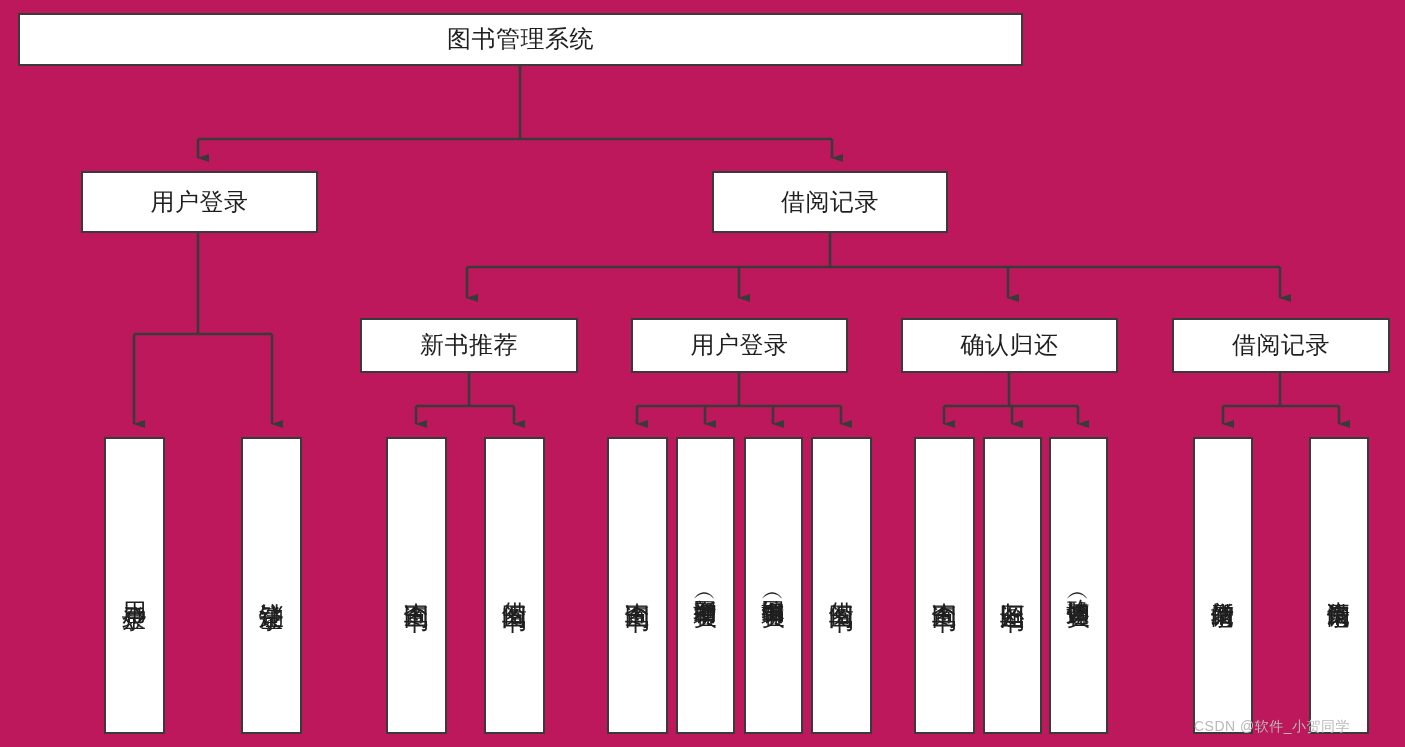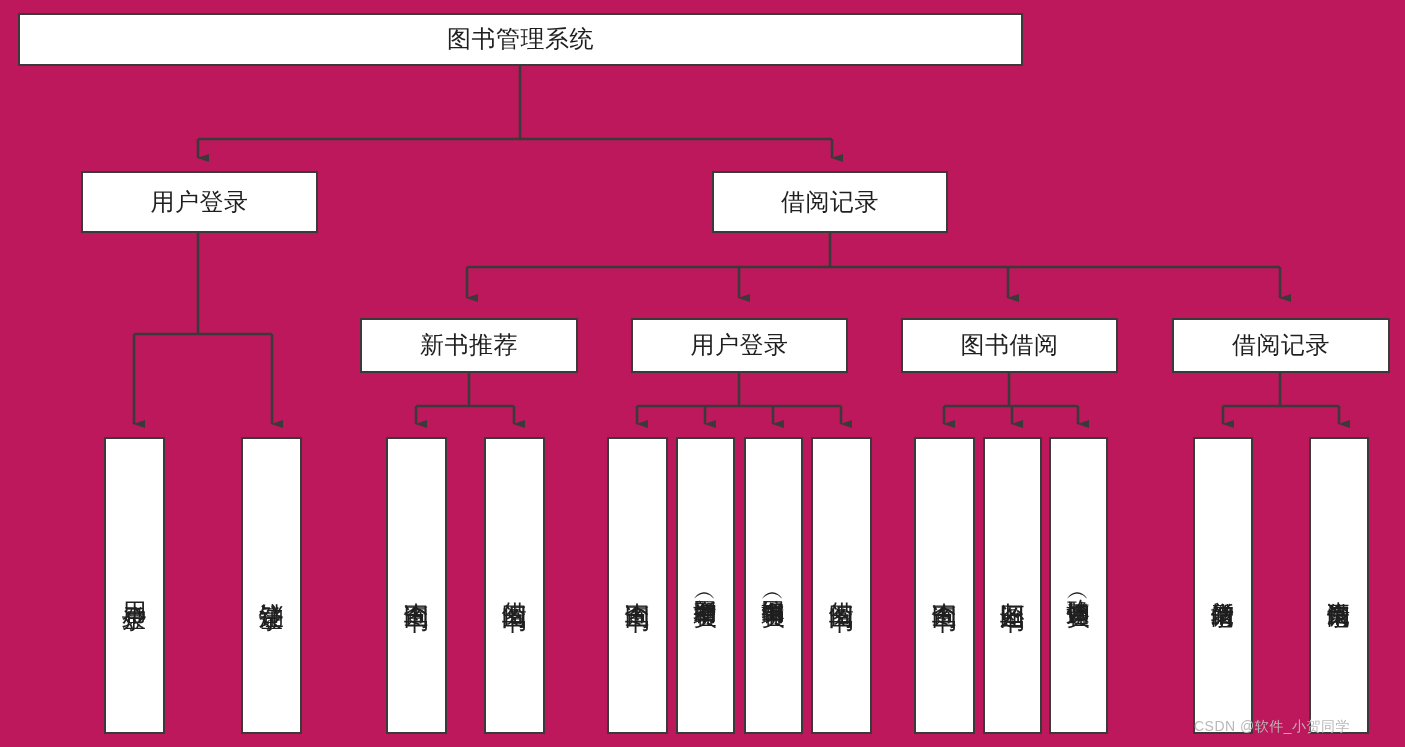--- a/index.html
+++ b/index.html
@@ -138,21 +138,21 @@
 
   <div class="node horiz" style="left:360px; top:318px; width:218px; height:55px;">
     <span class="label">新书推荐</span>
   </div>
 
   <div class="node horiz" style="left:631px; top:318px; width:217px; height:55px;">
     <span class="label">用户登录</span>
   </div>
 
   <div class="node horiz" style="left:901px; top:318px; width:217px; height:55px;">
-    <span class="label">图书借阅</span>
+    <span class="label">确认归还</span>
   </div>
 
   <div class="node horiz" style="left:1172px; top:318px; width:218px; height:55px;">
     <span class="label">借阅记录</span>
   </div>
 
   <div class="node vert" style="left:104px; top:437px; width:61px; height:297px;">
     <span class="label">用户登录</span>
   </div>
 

